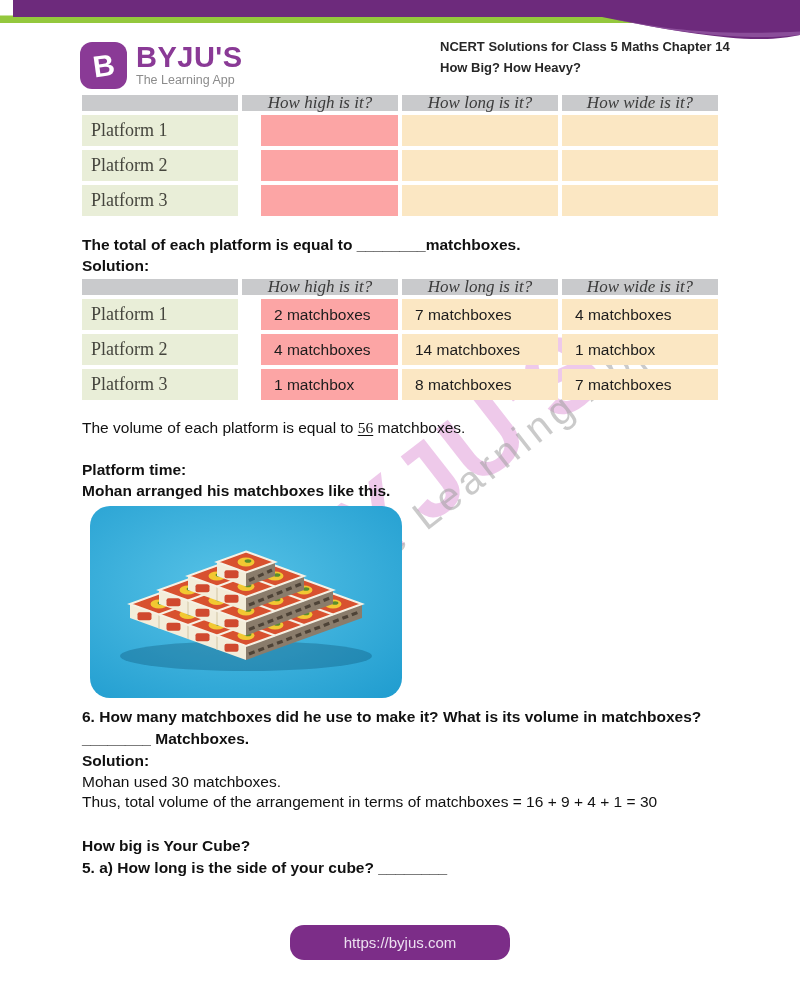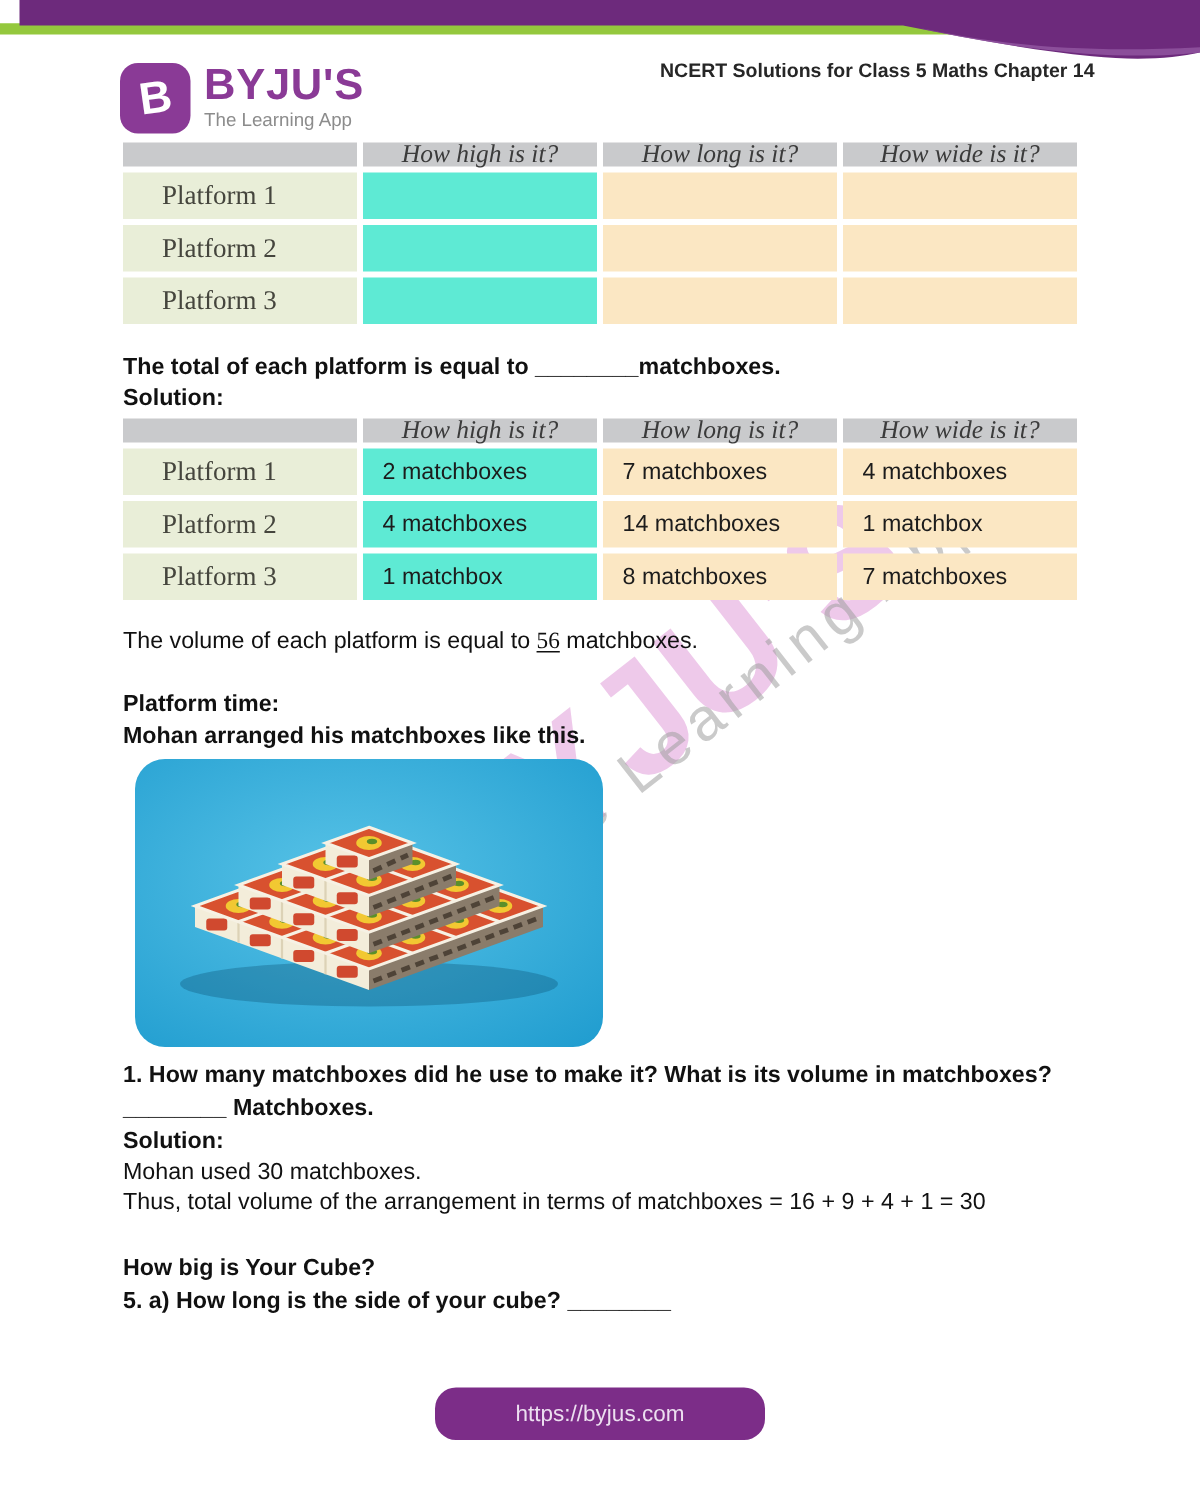--- a/index.html
+++ b/index.html
@@ -31,22 +31,22 @@
           letter-spacing:5px;pointer-events:none;}
 
   
   .ptable{position:absolute;left:82px;display:grid;
           grid-template-columns:156px 156px 156px 156px;column-gap:4px;row-gap:4px;}
   .t1{top:95px;} .t2{top:279px;}
   .th{height:16px;background:#c9cacc;display:flex;align-items:center;justify-content:center;
       font-family:"Liberation Serif",serif;font-style:italic;font-size:17px;color:#3b3b3b;}
   .cell{height:31px;display:flex;align-items:center;}
   .cl{background:#e9eed8;font-family:"Liberation Serif",serif;font-size:18px;
-      color:#45453d;padding-left:26px;}
-  .cg{background:#5eead4;} .cp{background:#fbe7c3;}
+      color:#45453d;padding-left:9px;}
+  .cg{background:#fca5a5;margin-left:19px;} .cp{background:#fbe7c3;}
   .val{font-size:15.5px;color:#1c1c1c;padding-left:13px;}
 
   
   .line{position:absolute;left:82px;font-size:15.5px;color:#111;white-space:nowrap;}
   .b{font-weight:bold;}
   .ul{text-decoration:underline;text-underline-offset:2px;font-family:Liberation Serif, serif;}
 
   
   .photo{position:absolute;left:90px;top:506px;width:312px;height:192px;border-radius:20px;
          overflow:hidden;}
@@ -75,20 +75,21 @@
       <span>B</span>
     </div>
     <div>
       <div class="brand">BYJU'S</div>
       <div class="tagline">The Learning App</div>
     </div>
   </div>
 
   <div class="title">
     <div>NCERT Solutions for Class 5 Maths Chapter 14</div>
+    <div>How Big? How Heavy?</div>
   </div>
 
   <div class="ptable t1">
     <div class="th"></div>
     <div class="th">How high is it?</div>
     <div class="th">How long is it?</div>
     <div class="th">How wide is it?</div>
 
     <div class="cell cl">Platform 1</div>
     <div class="cell cg"></div>
@@ -246,21 +247,21 @@
         <polygon points="127,56 156,66.5 156,80.5 127,70" fill="#f3edda"></polygon>
         <polygon points="156,66.5 185,56 185,70 156,80.5" fill="#8a7c6b"></polygon>
         <path d="M159,74.5 L182,64" stroke="#4e4337" stroke-width="3.2" stroke-dasharray="6 4" fill="none"></path>
         <rect x="134.5" y="64.25" width="14" height="8" rx="2" fill="#d0492f"></rect>
         <polygon points="156,45.5 185,56 156,66.5 127,56" fill="#d8512f" stroke="#f6f1e4" stroke-width="2"></polygon>
         <ellipse cx="156" cy="56" rx="8.5" ry="4.6" fill="#f2c832"></ellipse>
         <ellipse cx="158" cy="55" rx="3.4" ry="1.8" fill="#5a8f2a"></ellipse>
       </svg>
   </div>
 
-  <div class="line b" style="top:708px">1. How many matchboxes did he use to make it? What is its volume in matchboxes?</div>
+  <div class="line b" style="top:708px">6. How many matchboxes did he use to make it? What is its volume in matchboxes?</div>
   <div class="line b" style="top:730px">________ Matchboxes.</div>
   <div class="line b" style="top:752px">Solution:</div>
   <div class="line" style="top:773px">Mohan used 30 matchboxes.</div>
   <div class="line" style="top:793px">Thus, total volume of the arrangement in terms of matchboxes = 16 + 9 + 4 + 1 = 30</div>
 
   <div class="line b" style="top:837px">How big is Your Cube?</div>
   <div class="line b" style="top:859px">5. a) How long is the side of your cube? ________</div>
 
   <div class="pill">
     <span>https://byjus.com</span>

